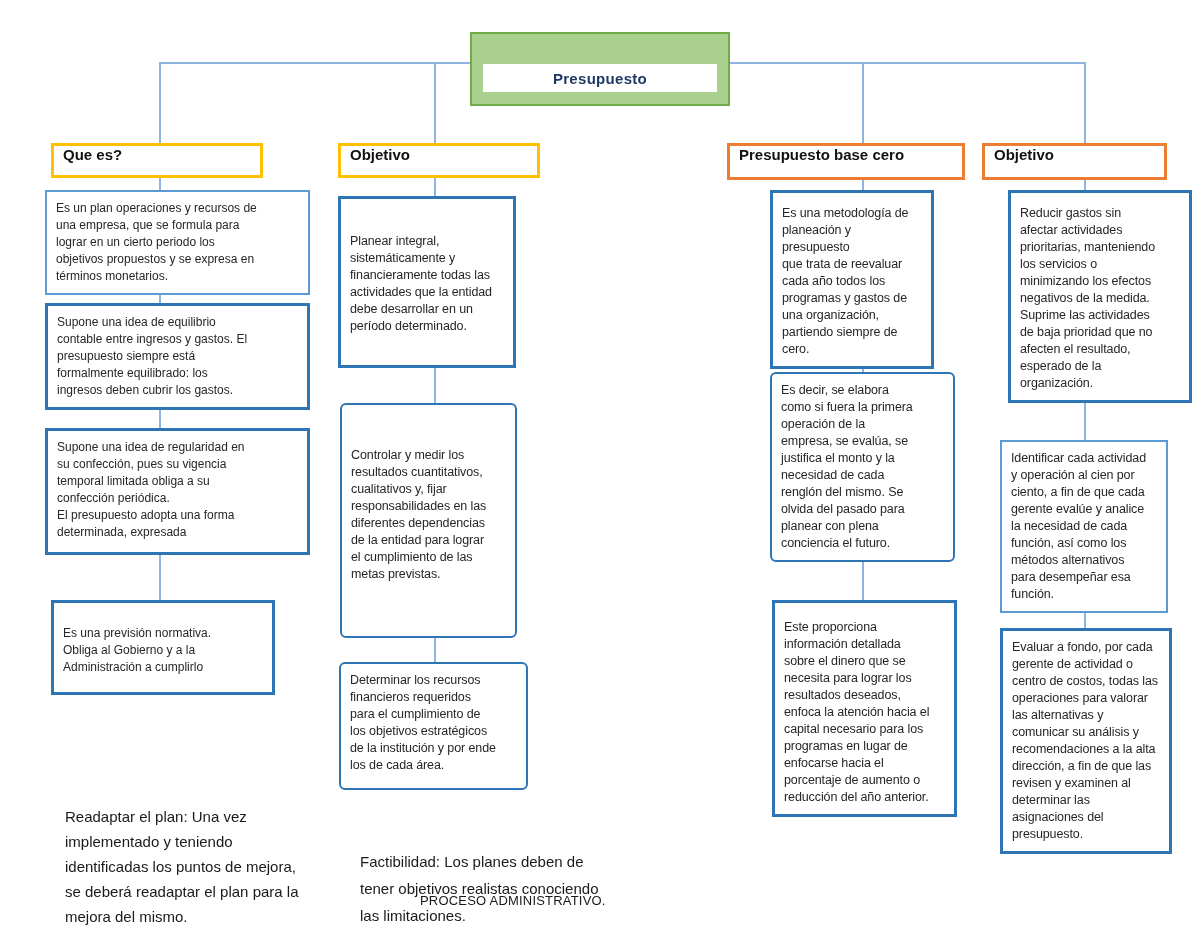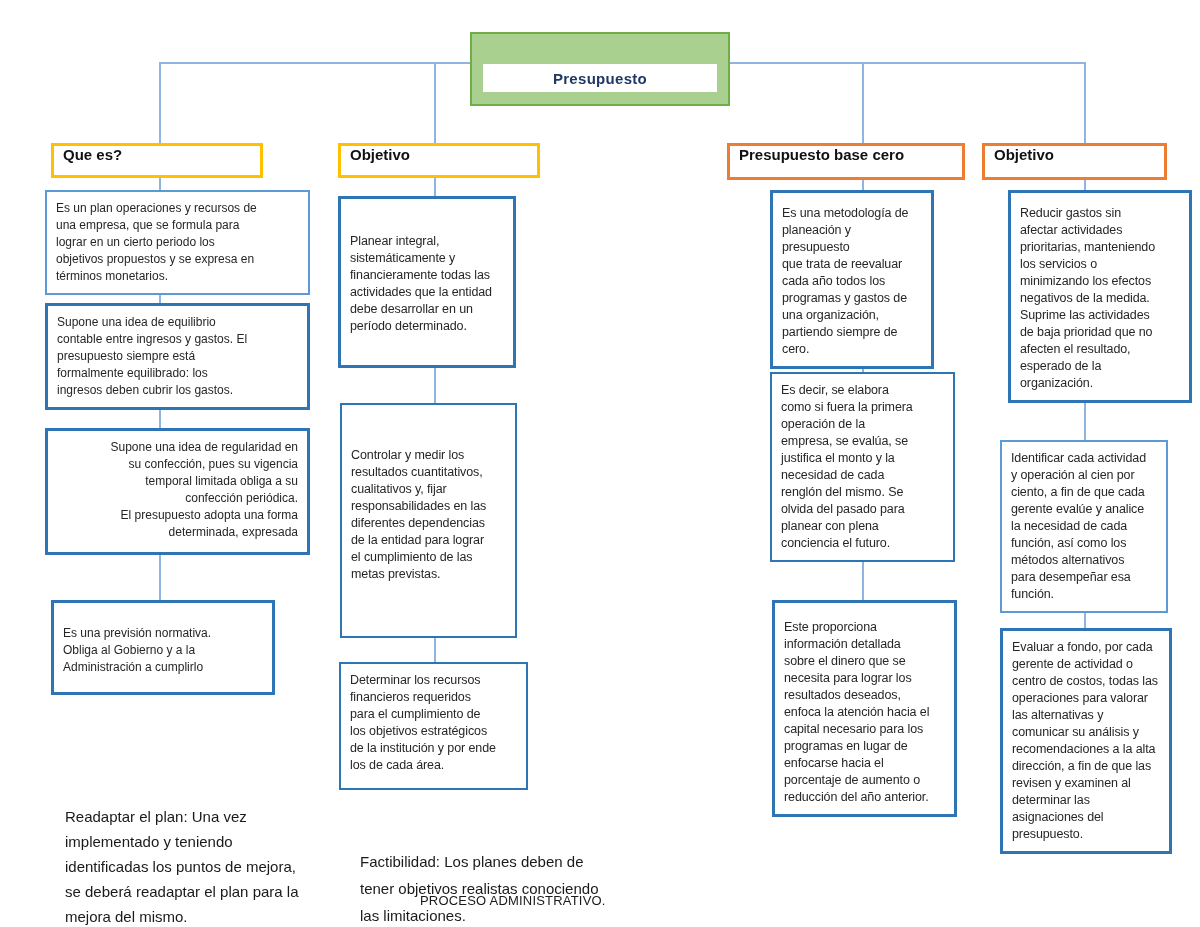--- a/index.html
+++ b/index.html
@@ -39,27 +39,27 @@
   .h3{left:727px;top:143px;width:238px;height:37px;}
   .h4{left:982px;top:143px;width:185px;height:37px;}
 
   
   .node{
     position:absolute;background:#ffffff;box-sizing:border-box;
     border:3px solid var(--blue-dark,#2E75B6);
     padding:8px 9px;font-size:12px;line-height:17px;color:#262626;
     white-space:pre-line;
   }
-  .node.thin{border-width:2px;}
+  .node.thin{border-width:2px;border-radius:6px;}
   .node.light{border-color:var(--blue-light,#5B9BD5);border-width:2px;}
   .node.narrow{font-size:12.5px;letter-spacing:-0.1px;}
 
   .c1b1{left:45px;top:190px;width:265px;min-height:102px;}
   .c1b2{left:45px;top:303px;width:265px;min-height:107px;}
-  .c1b3{left:45px;top:428px;width:265px;min-height:127px;text-align:right;}
+  .c1b3{left:45px;top:428px;width:265px;min-height:127px;}
   .c1b4{left:51px;top:600px;width:224px;min-height:95px;padding-top:22px;}
 
   .c2b1{left:338px;top:196px;width:178px;min-height:172px;padding-top:34px;}
   .c2b2{left:340px;top:403px;width:177px;min-height:235px;padding-top:42px;}
   .c2b3{left:328px;top:662px;width:189px;min-height:128px;margin-left:11px;}
 
   .c3b1{left:770px;top:190px;width:164px;min-height:152px;padding-top:12px;}
   .c3b2{left:770px;top:372px;width:185px;min-height:185px;}
   .c3b3{left:772px;top:600px;width:185px;min-height:210px;padding-top:16px;}
 

